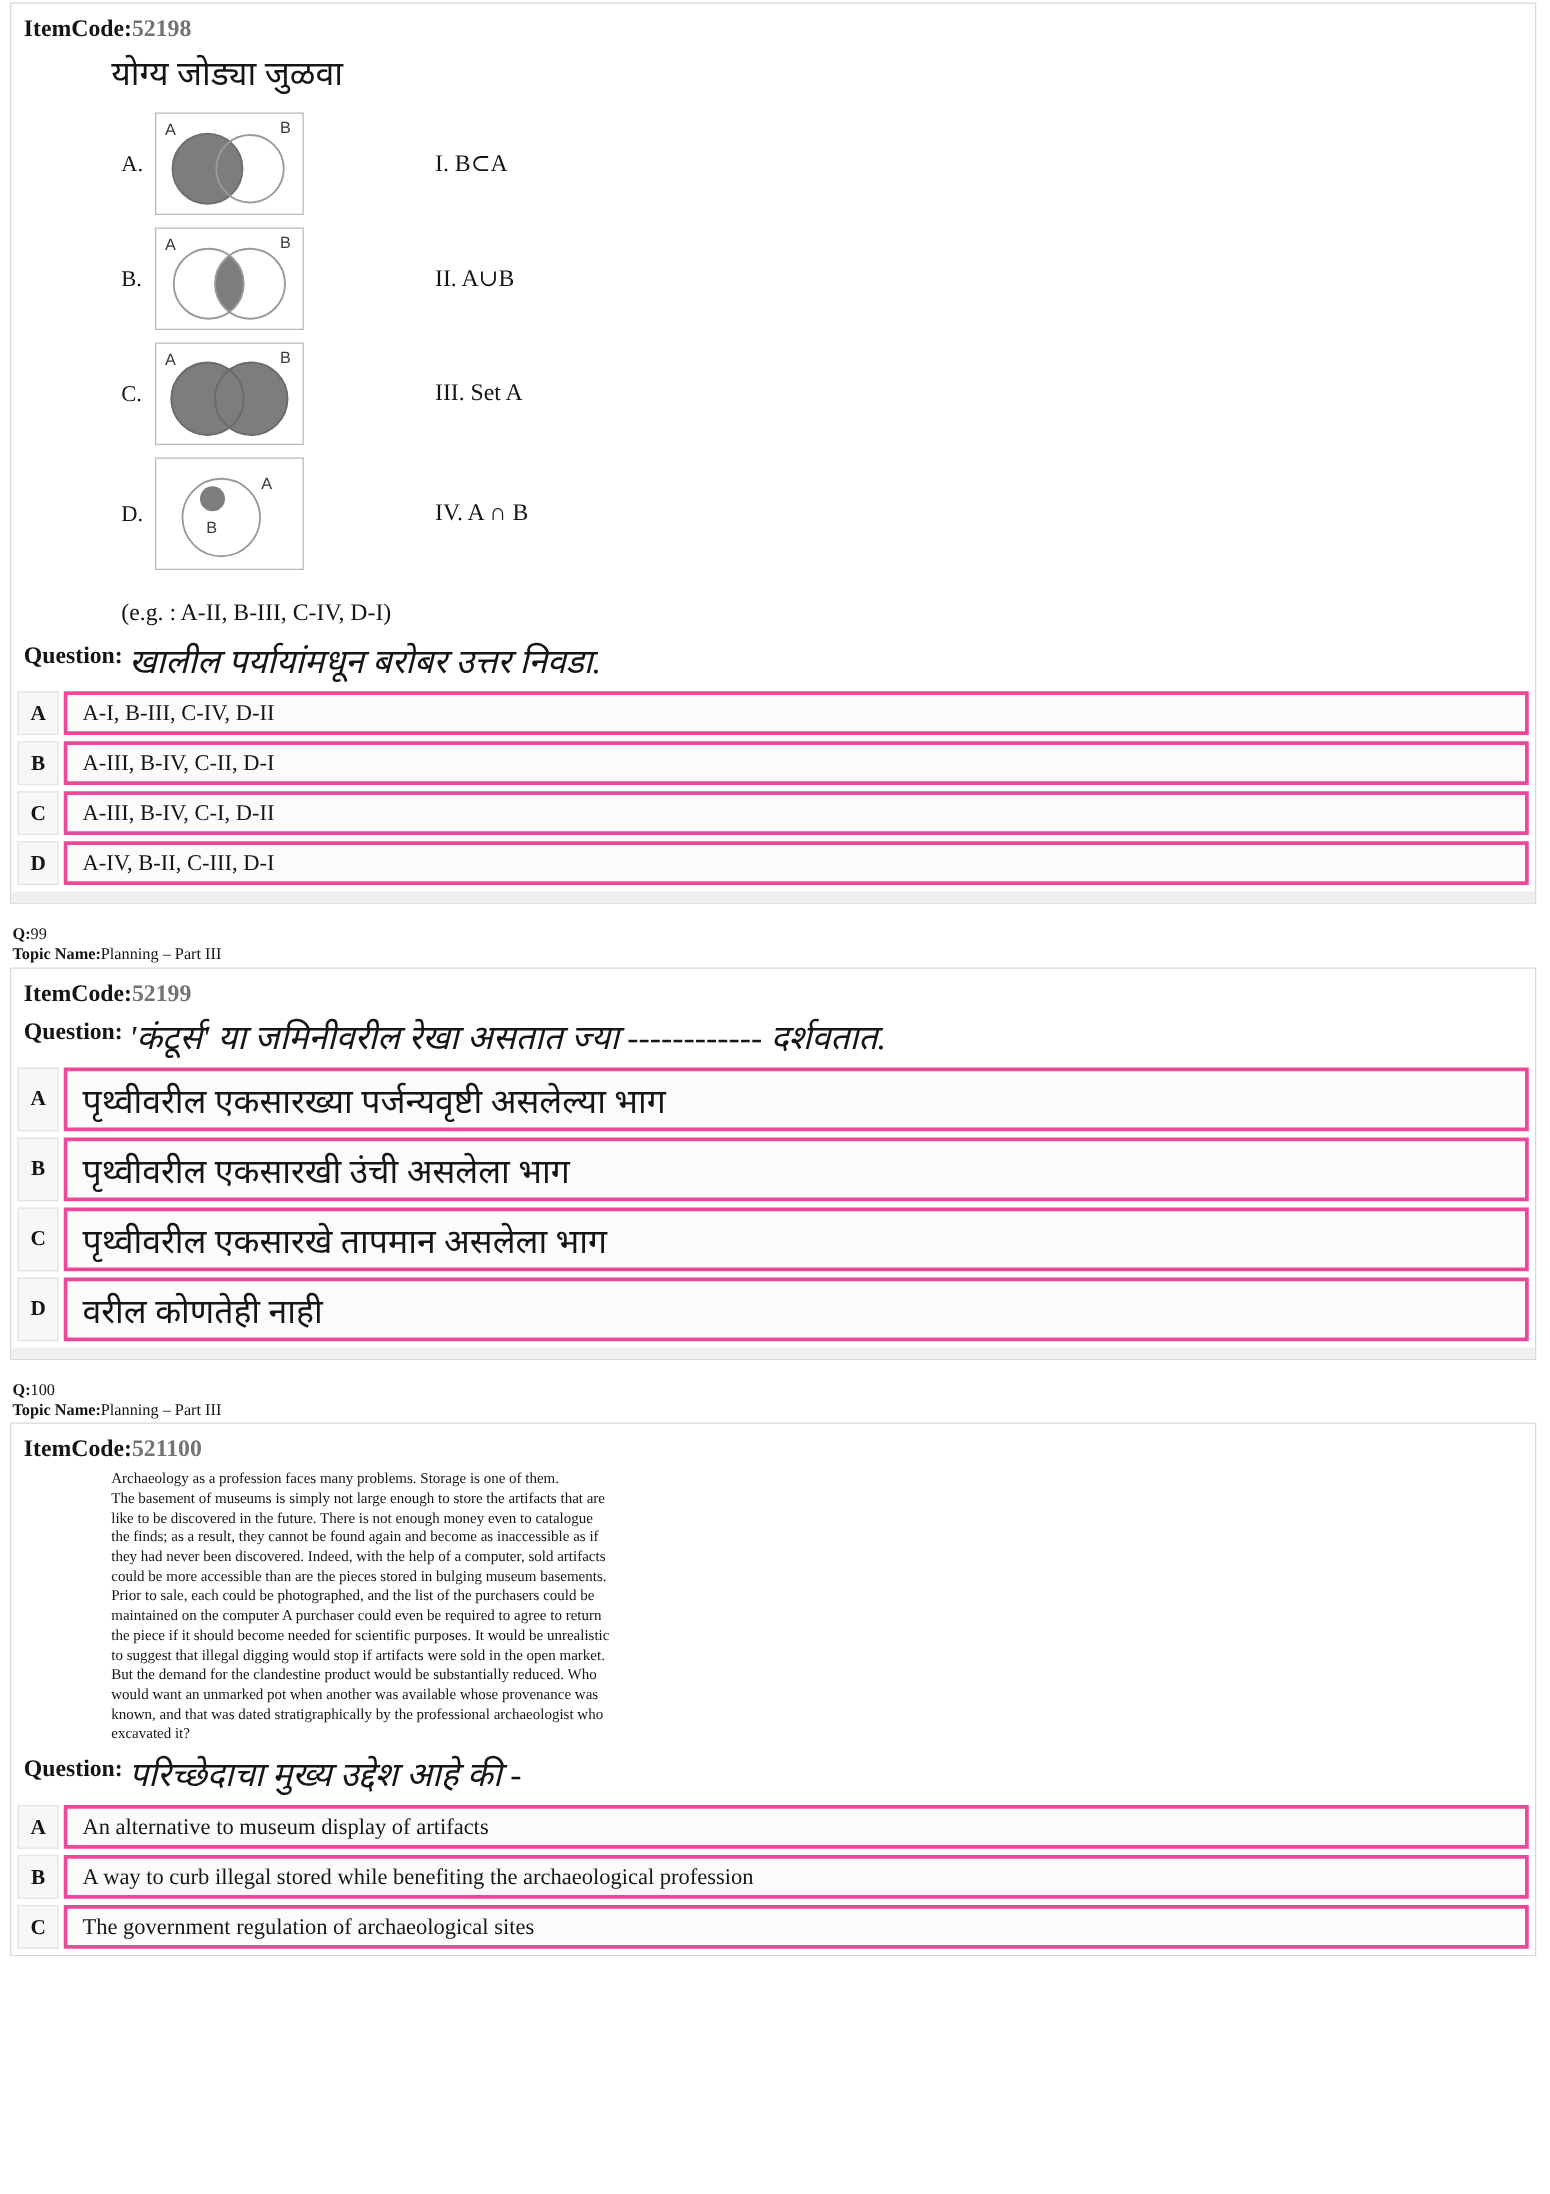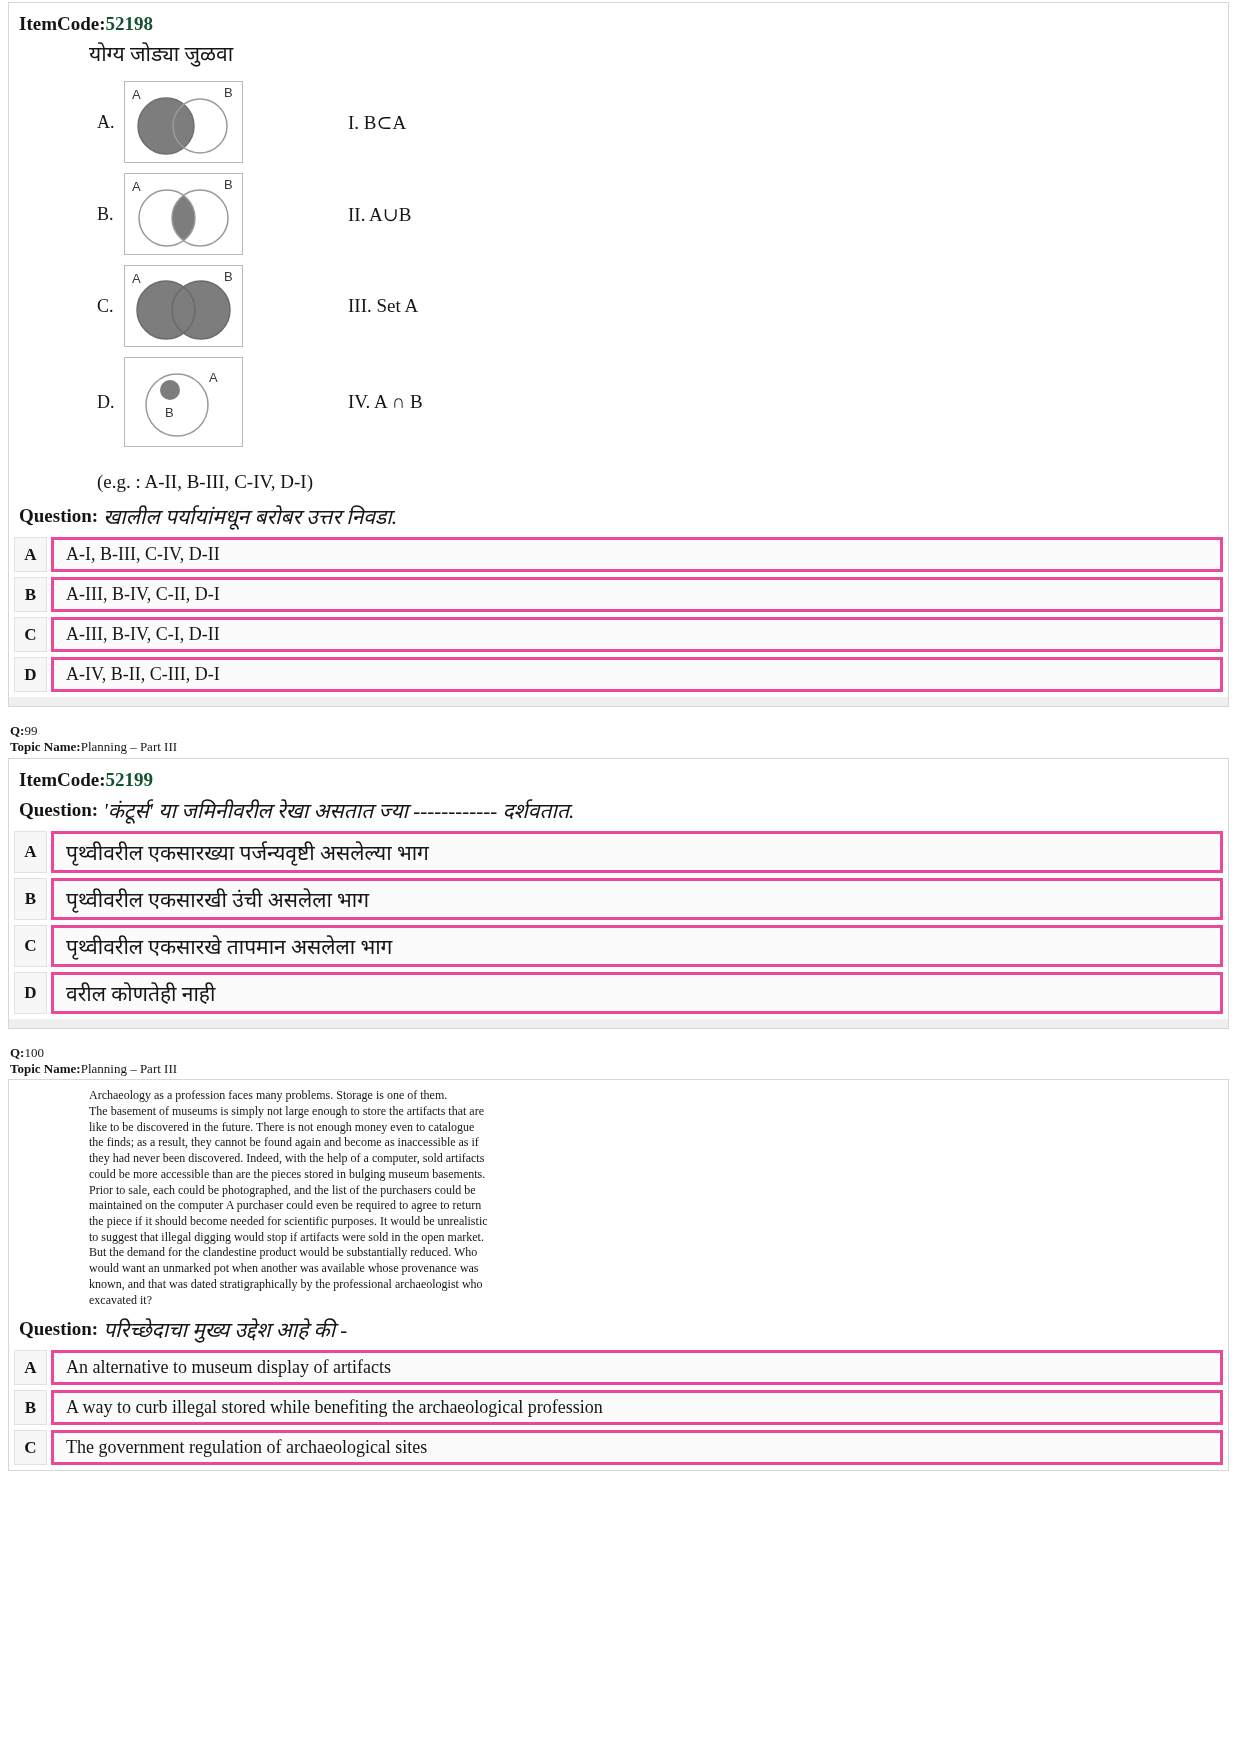--- a/index.html
+++ b/index.html
@@ -8,23 +8,23 @@
     font-family:"Liberation Serif","DejaVu Serif",serif;
     color:#151515;
   }
   .qbox {
     margin:2px 11px 0 8px;
     border:1px solid #d7d7d7;
     background:#ffffff;
     padding-top:6px;
   }
   .itemcode-line { padding:4px 10px 2px 10px; font-size:19px; font-weight:bold; }
-  .itemcode-line .code { color:#14532d; }
-
-  .dev { font-size:21px; }
+  .itemcode-line .code { color:#737373; }
+
+  .dev { font-size:27px; }
   .lat { font-size:18px; }
 
   .intro { margin:2px 0 14px 80px; }
   .lists-header { display:flex; margin:14px 0 6px 115px; }
   .lists-header .h1 { width:212px; }
 
   .pair-row { display:flex; align-items:center; margin:8px 0 10px 88px; }
   .pair-label { width:27px; font-size:18px; }
   .venn-box { border:1px solid #b9b9b9; background:#fff; line-height:0; }
   .pair-right { margin-left:105px; font-size:19px; }
@@ -191,20 +191,23 @@
   </div>
   <div class="bottom-strip"></div>
 </div>
 
 <div class="meta">
   <div class="meta-line"><span class="blab">Q:</span><span>100</span></div>
   <div class="meta-line"><span class="blab">Topic Name:</span><span>Planning – Part III</span></div>
 </div>
 
 <div class="qbox">
+  <div class="itemcode-line">
+    <span>ItemCode:</span><span class="code">521100</span>
+  </div>
 
   <div class="passage">Archaeology as a profession faces many problems. Storage is one of them.
 The basement of museums is simply not large enough to store the artifacts that are
 like to be discovered in the future. There is not enough money even to catalogue
 the finds; as a result, they cannot be found again and become as inaccessible as if
 they had never been discovered. Indeed, with the help of a computer, sold artifacts
 could be more accessible than are the pieces stored in bulging museum basements.
 Prior to sale, each could be photographed, and the list of the purchasers could be
 maintained on the computer A purchaser could even be required to agree to return
 the piece if it should become needed for scientific purposes. It would be unrealistic

